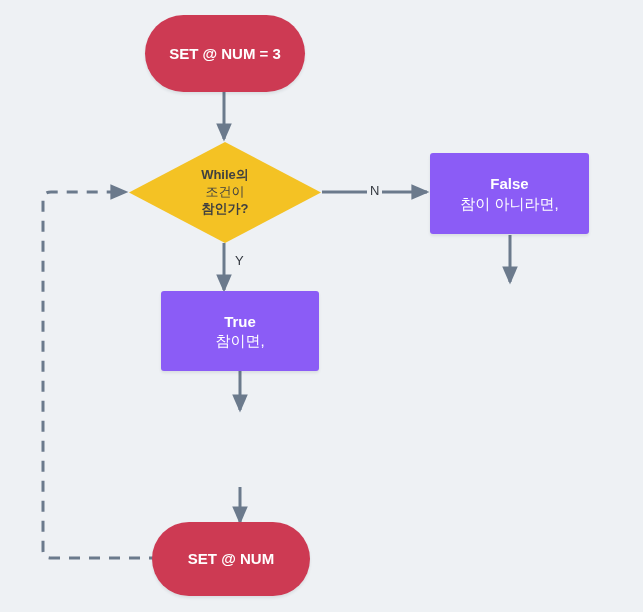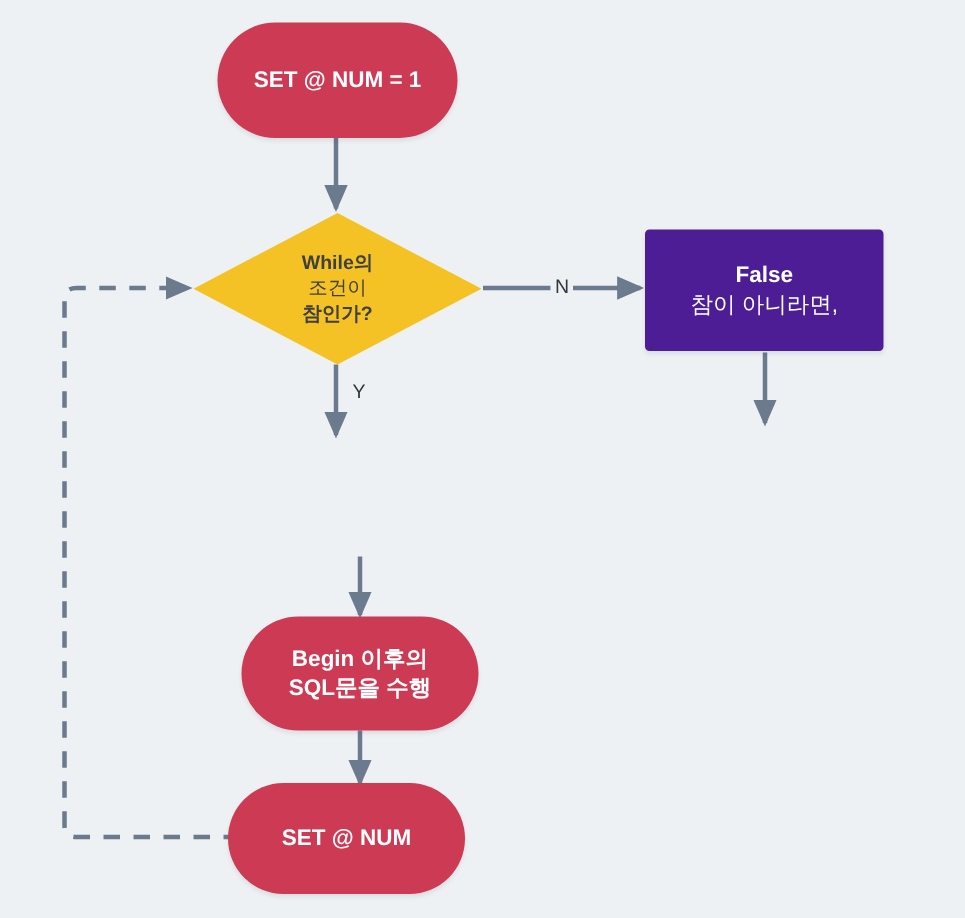--- a/index.html
+++ b/index.html
@@ -40,21 +40,21 @@
     display: block;
     white-space: nowrap;
   }
   .node-pill {
     background: #cd3a53;
     border-radius: 999px;
     font-size: 15px;
     box-shadow: 0 2px 3px rgba(40,55,70,0.10);
   }
   .node-rect {
-    background: #4c1d95;
+    background: #8b5cf6;
     border-radius: 3px;
     font-size: 15px;
     box-shadow: 0 2px 3px rgba(40,55,70,0.10);
   }
   .node-diamond {
     background: transparent;
     font-size: 13px;
     color: #404040;
   }
   .diamond-shape {
@@ -105,21 +105,21 @@
     <line x1="224" y1="243" x2="224" y2="290" stroke="#6b7a8c" stroke-width="3" marker-end="url(#arrow)"></line>
 
     <line x1="240" y1="371" x2="240" y2="410" stroke="#6b7a8c" stroke-width="3" marker-end="url(#arrow)"></line>
 
     <line x1="240" y1="487" x2="240" y2="522" stroke="#6b7a8c" stroke-width="3" marker-end="url(#arrow)"></line>
 
     <path d="M160,558 L51,558 Q43,558 43,550 L43,200 Q43,192 51,192 L126,192" fill="none" stroke="#6b7a8c" stroke-width="3" stroke-dasharray="11 9" stroke-linecap="butt" marker-end="url(#arrow)"></path>
   </svg>
 
   <div class="node node-pill" style="left:145px; top:15px; width:160px; height:77px;">
-    <span class="l1 bold">SET @ NUM = 1</span>
+    <span class="l1 bold">SET @ NUM = 3</span>
   </div>
 
   <div class="node node-diamond" style="left:129px; top:142px; width:192px; height:101px;">
     <span class="diamond-shape"></span>
     <span class="diamond-text">
       <span class="l1 bold">While의</span>
       <span class="l2">조건이</span>
       <span class="l2 bold">참인가?</span>
     </span>
   </div>
@@ -127,23 +127,23 @@
   <div class="edge-label" style="left:367px; top:183px;">N</div>
 
   <div class="edge-label" style="left:232px; top:253px;">Y</div>
 
   <div class="node node-rect" style="left:430px; top:153px; width:159px; height:81px;">
     <span class="l1 bold">False</span>
     <span class="l2">참이 아니라면,</span>
   </div>
 
 
+  <div class="node node-rect" style="left:161px; top:291px; width:158px; height:80px;">
+    <span class="l1 bold">True</span>
+    <span class="l2">참이면,</span>
+  </div>
 
-  <div class="node node-pill" style="left:161px; top:411px; width:158px; height:76px;">
-    <span class="l1 bold">Begin 이후의</span>
-    <span class="l2 bold">SQL문을 수행</span>
-  </div>
 
   <div class="node node-pill" style="left:152px; top:522px; width:158px; height:74px;">
     <span class="l1 bold">SET @ NUM</span>
   </div>
 
 </div>
 
 </body></html>

